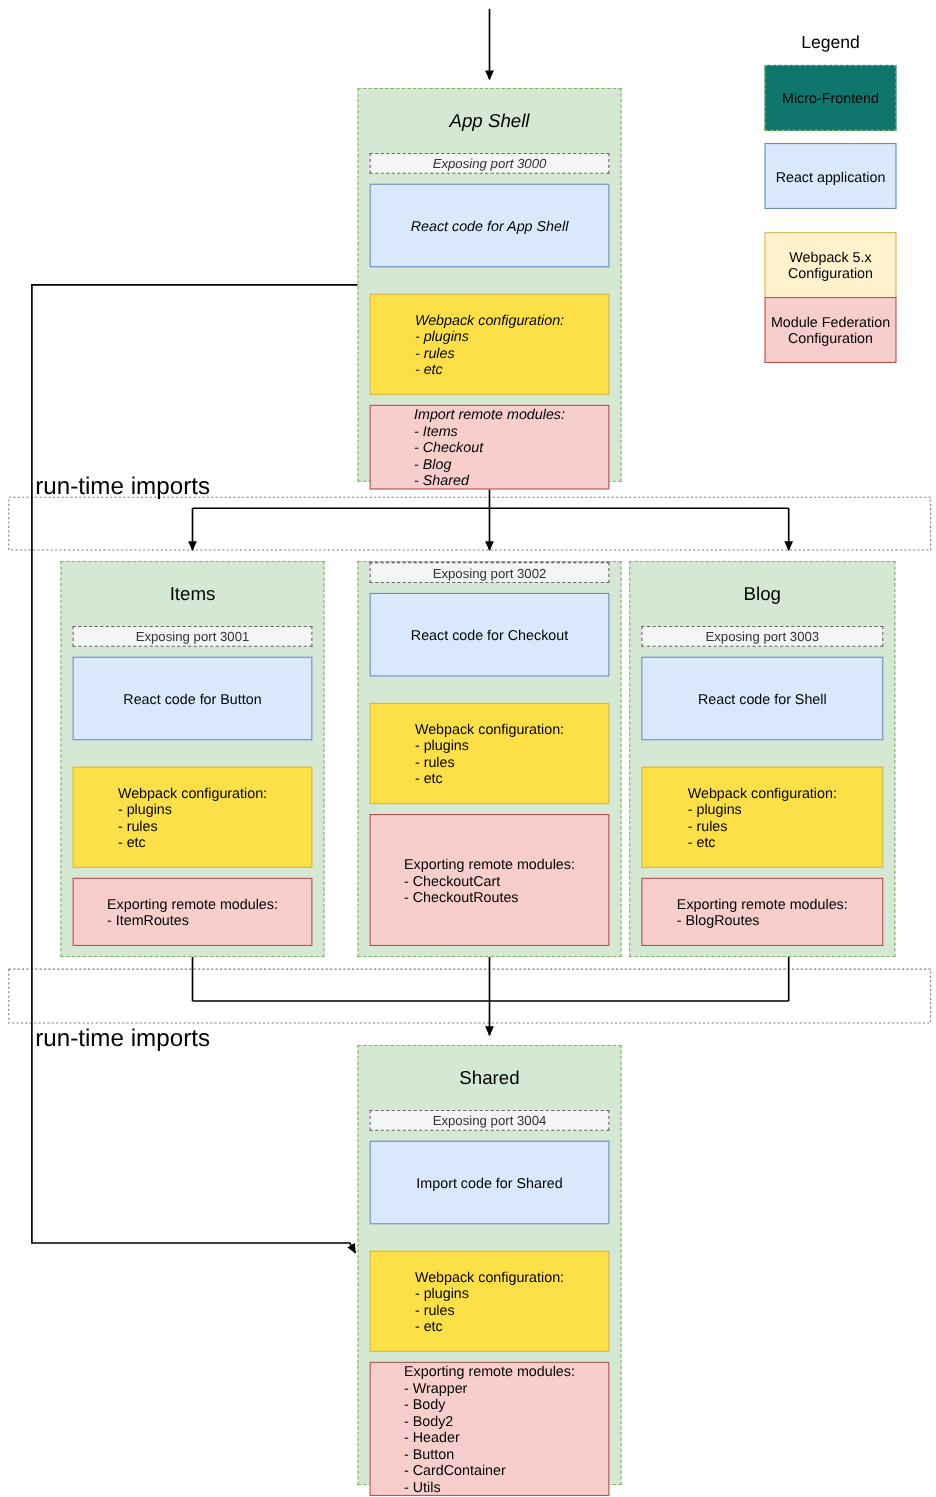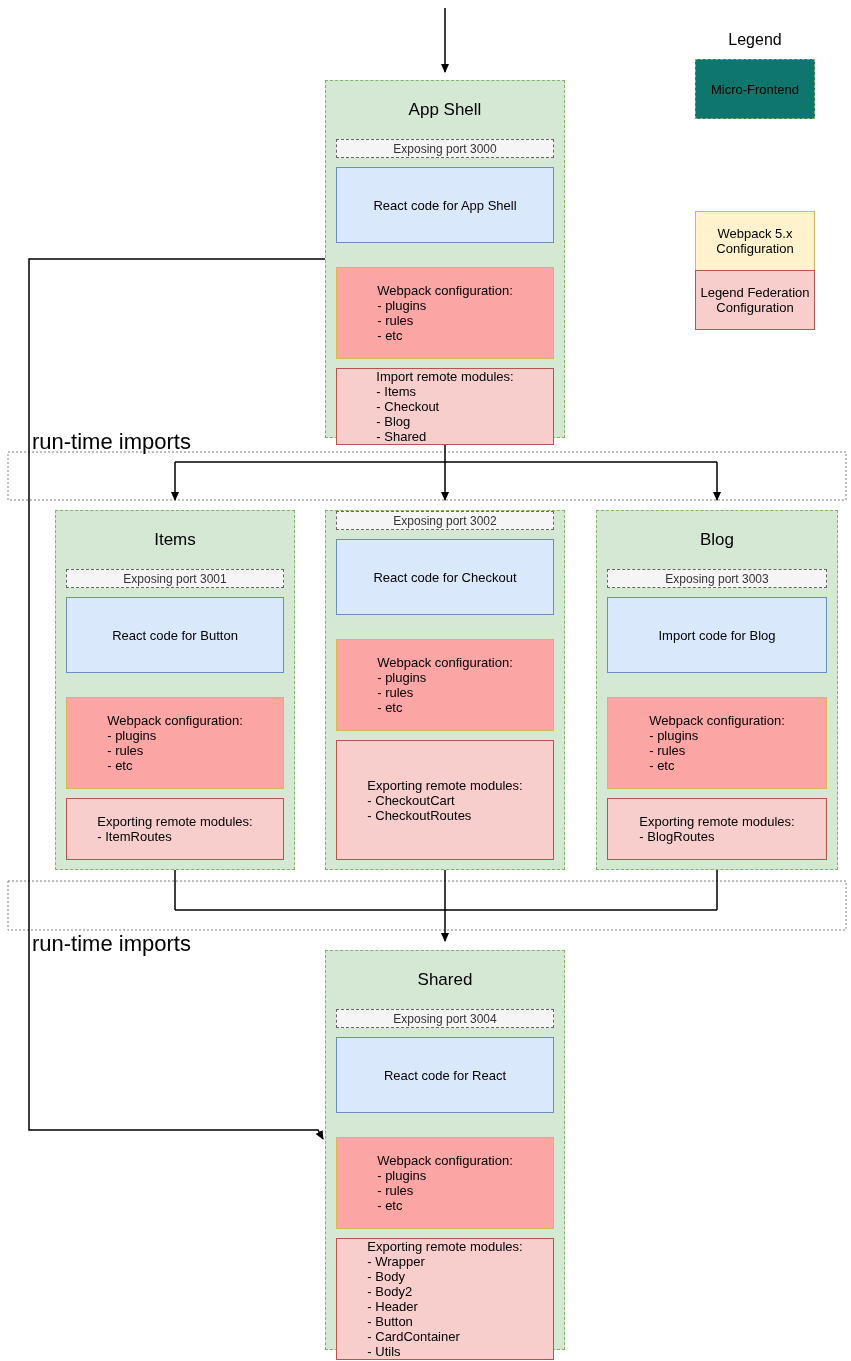--- a/index.html
+++ b/index.html
@@ -18,21 +18,21 @@
     flex:none; height:58px; display:flex; align-items:center; justify-content:center;
     font-size:17px; color:#000;
   }
   .port {
     flex:none; height:19px; box-sizing:border-box;
     background:#f5f5f5; border:1px dashed #666666; color:#333;
     font-size:12px; display:flex; align-items:center; justify-content:center;
   }
   .box { box-sizing:border-box; display:flex; align-items:center; justify-content:center; margin-top:9px; }
   .box.blue   { background:#dae8fc; border:1px solid #6c8ebf; height:76px; flex:none; }
-  .box.yellow { background:#fca5a5; border:1px solid #d6b656; flex:none; padding:15px 8px;margin-top:24px; }
+  .box.yellow { background:#fde047; border:1px solid #d6b656; flex:none; padding:15px 8px;margin-top:24px; }
   .box.red    { background:#f8cecc; border:1px solid #b85450; flex:1;justify-content:center; }
   .box-text { font-size:13px; line-height:15px; white-space:pre-line; text-align:left; }
   .box-text.center { text-align:center; }
 
   .runtime-label { position:absolute; font-size:22px; color:#000; white-space:nowrap; }
 
   .legend-title {
     position:absolute; left:695px; top:28px; width:120px; height:24px;
     display:flex; align-items:center; justify-content:center; font-size:16px;
   }
@@ -77,30 +77,33 @@
     <path d="M336,259 L29,259 L29,1130 L318,1130 L323,1139" fill="none" stroke="#000" stroke-width="1.5" marker-end="url(#ah)"></path>
   </svg>
 
   <div class="runtime-label" style="left:32px; top:429px;">run-time imports</div>
   <div class="runtime-label" style="left:32px; top:931px;">run-time imports</div>
 
   <div class="legend-title">Legend</div>
   <div class="legend-box green" style="top:59px;">
     <span>Micro-Frontend</span>
   </div>
+  <div class="legend-box blue" style="top:130px;">
+    <span>React application</span>
+  </div>
   <div class="legend-box yellow" style="top:200px;margin-top:11px;">
     <span>Webpack 5.x
 Configuration</span>
   </div>
   <div class="legend-box red" style="top:270px;">
-    <span>Legend Federation
+    <span>Module Federation
 Configuration</span>
   </div>
 
-  <div class="card" style="left:325px; top:80px; width:240px; height:358px;">
+  <div class="card" style="left:325px; top:80px; width:240px; height:358px;font-style:italic;">
     <div class="card-title">App Shell</div>
     <div class="port">Exposing port 3000</div>
     <div class="box blue">
       <div class="box-text center">React code for App Shell</div>
     </div>
     <div class="box yellow">
       <div class="box-text">Webpack configuration:
 - plugins
 - rules
 - etc</div>
@@ -143,43 +146,43 @@
 - rules
 - etc</div>
     </div>
     <div class="box red">
       <div class="box-text">Exporting remote modules:
 - CheckoutCart
 - CheckoutRoutes</div>
     </div>
   </div>
 
-  <div class="card" style="left:596px; top:510px; width:242px; height:360px;">
+  <div class="card" style="left:572px; top:510px; width:242px; height:360px;">
     <div class="card-title">Blog</div>
     <div class="port">Exposing port 3003</div>
     <div class="box blue">
-      <div class="box-text center">Import code for Blog</div>
+      <div class="box-text center">React code for Shell</div>
     </div>
     <div class="box yellow">
       <div class="box-text">Webpack configuration:
 - plugins
 - rules
 - etc</div>
     </div>
     <div class="box red">
       <div class="box-text">Exporting remote modules:
 - BlogRoutes</div>
     </div>
   </div>
 
   <div class="card" style="left:325px; top:950px; width:240px; height:400px;">
     <div class="card-title">Shared</div>
     <div class="port">Exposing port 3004</div>
     <div class="box blue">
-      <div class="box-text center">React code for React</div>
+      <div class="box-text center">Import code for Shared</div>
     </div>
     <div class="box yellow">
       <div class="box-text">Webpack configuration:
 - plugins
 - rules
 - etc</div>
     </div>
     <div class="box red">
       <div class="box-text">Exporting remote modules:
 - Wrapper

